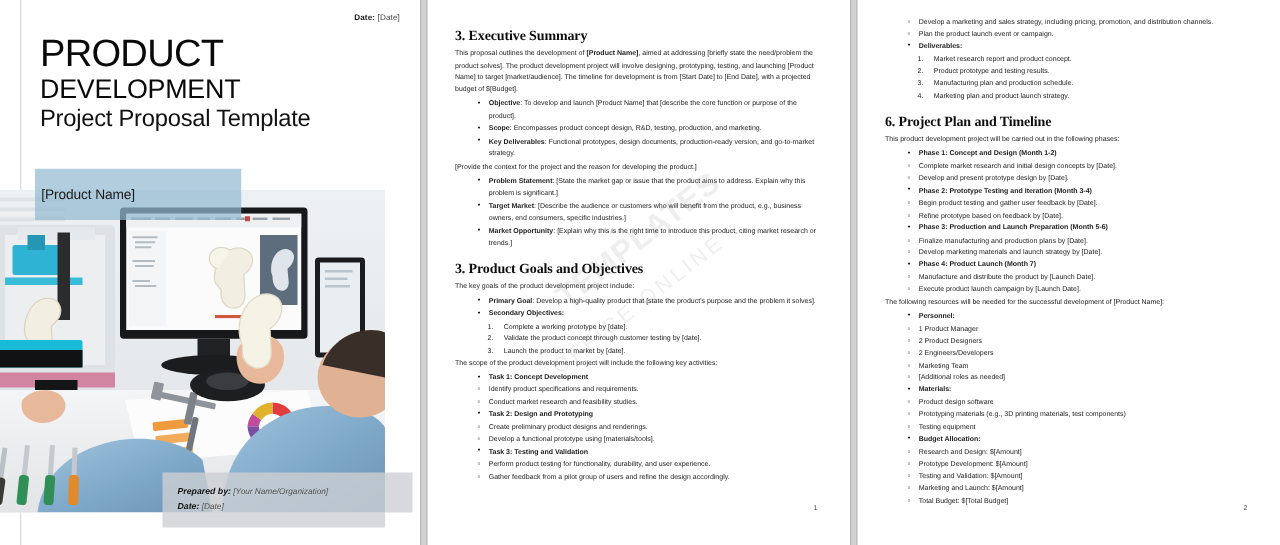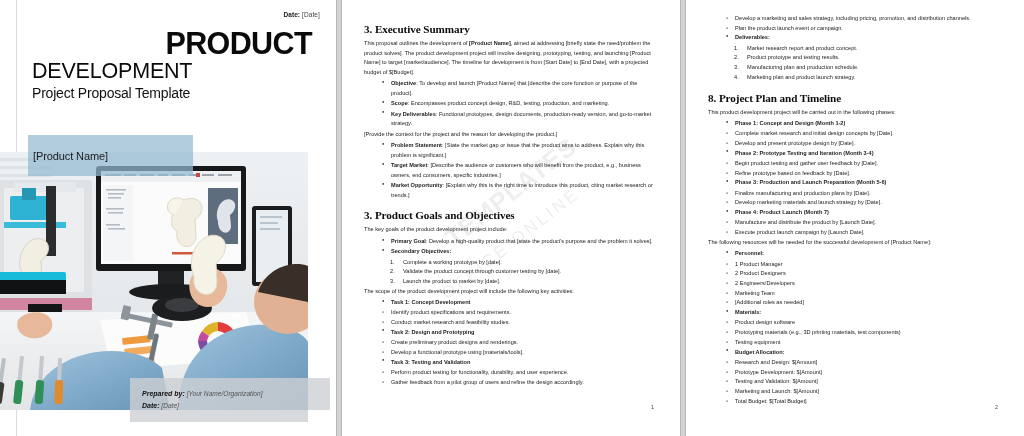--- a/index.html
+++ b/index.html
@@ -37,29 +37,29 @@
   .cover-date {
     position: absolute; right: 16px; top: 11px;
     font-size: 6.5px; color: #1a1a1a; letter-spacing: .1px;
   }
   .cover-date b { font-weight: bold; }
   .cover-date span { color: #444; }
   .cover-titles {
     position: absolute; left: 32px; top: 28px; width: 280px;
   }
   .t-product {
-    font-size: 30.5px; font-weight: bold; letter-spacing: -0.6px;
-    line-height: 1.02; color: #0a0a0a; text-align: right;
+    font-size: 30.5px; font-weight: normal; letter-spacing: -0.6px;
+    line-height: 1.02; color: #0a0a0a;
   }
   .t-development {
     font-size: 21.5px; font-weight: normal; letter-spacing: -0.2px;
     line-height: 1.12; color: #0a0a0a;
   }
   .t-subtitle {
-    font-size: 14px; font-weight: normal; letter-spacing: -0.2px;
+    font-size: 19px; font-weight: normal; letter-spacing: -0.2px;
     line-height: 1.3; color: #111; margin-top: 1px;
   }
 
   
   .cover-photo {
     position: absolute; left: 0; top: 152px; right: 28px; bottom: 26px;
     overflow: hidden; background: #e9eaec;
   }
   .cover-photo svg { display: block; width: 100%; height: 100%; }
 
@@ -415,21 +415,21 @@
       <ul class="l1">
         <li><b>Deliverables:</b></li>
       </ul>
       <ol class="n1">
         <li>Market research report and product concept.</li>
         <li>Product prototype and testing results.</li>
         <li>Manufacturing plan and production schedule.</li>
         <li>Marketing plan and product launch strategy.</li>
       </ol>
 
-      <h2 class="sec">8. Project Plan and Timeline</h2>
+      <h2 class="sec">6. Project Plan and Timeline</h2>
       <p class="body">This product development project will be carried out in the following phases:</p>
 
       <ul class="l1">
         <li><b>Phase 1: Concept and Design (Month 1-2)</b></li>
       </ul>
       <ul class="l2">
         <li>Complete market research and initial design concepts by [Date].</li>
         <li>Develop and present prototype design by [Date].</li>
       </ul>
       <ul class="l1">

